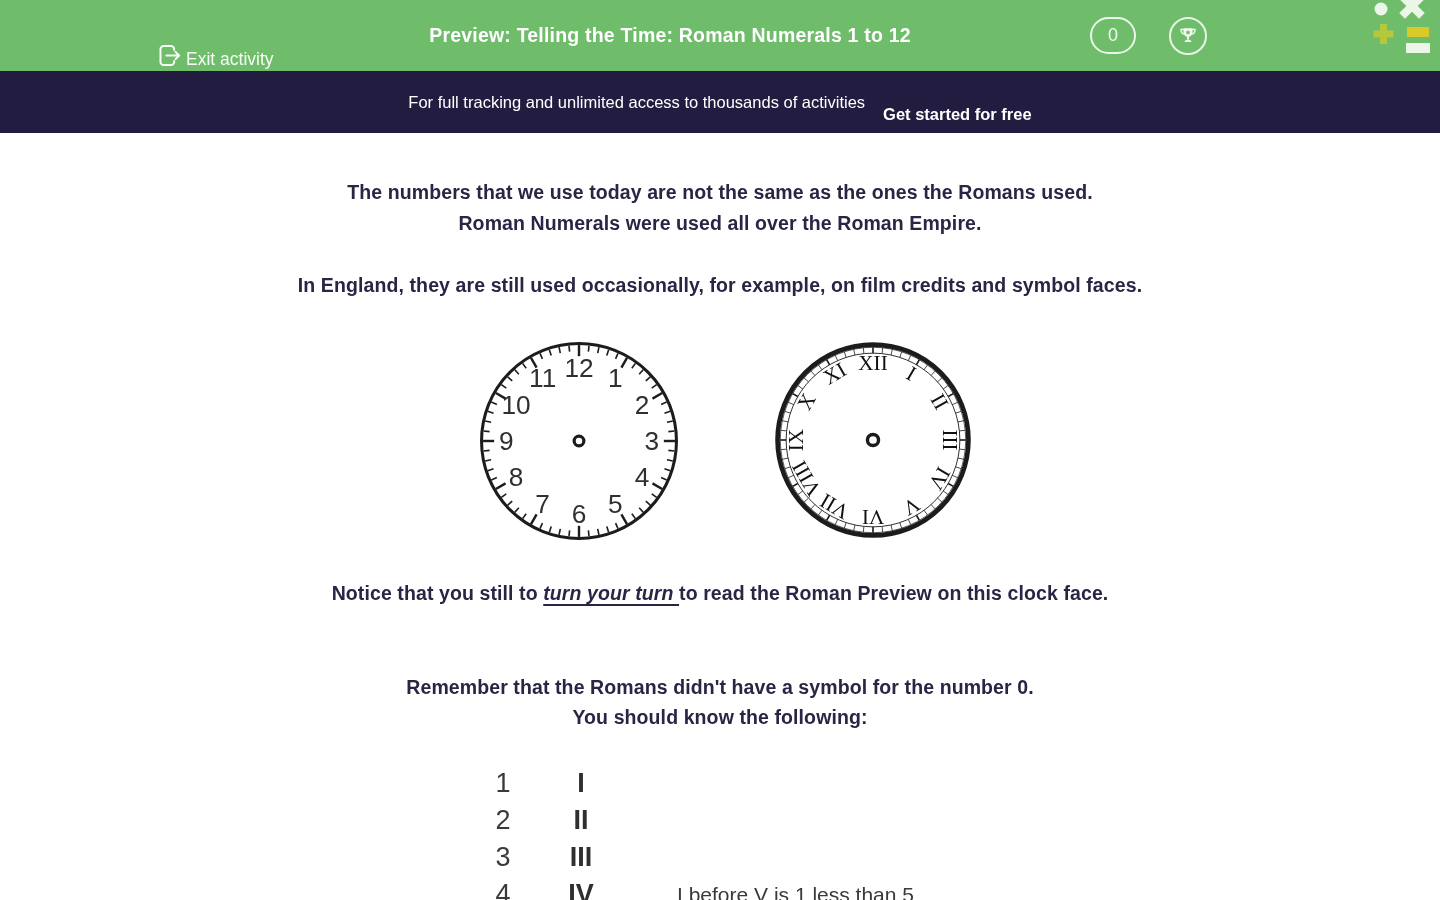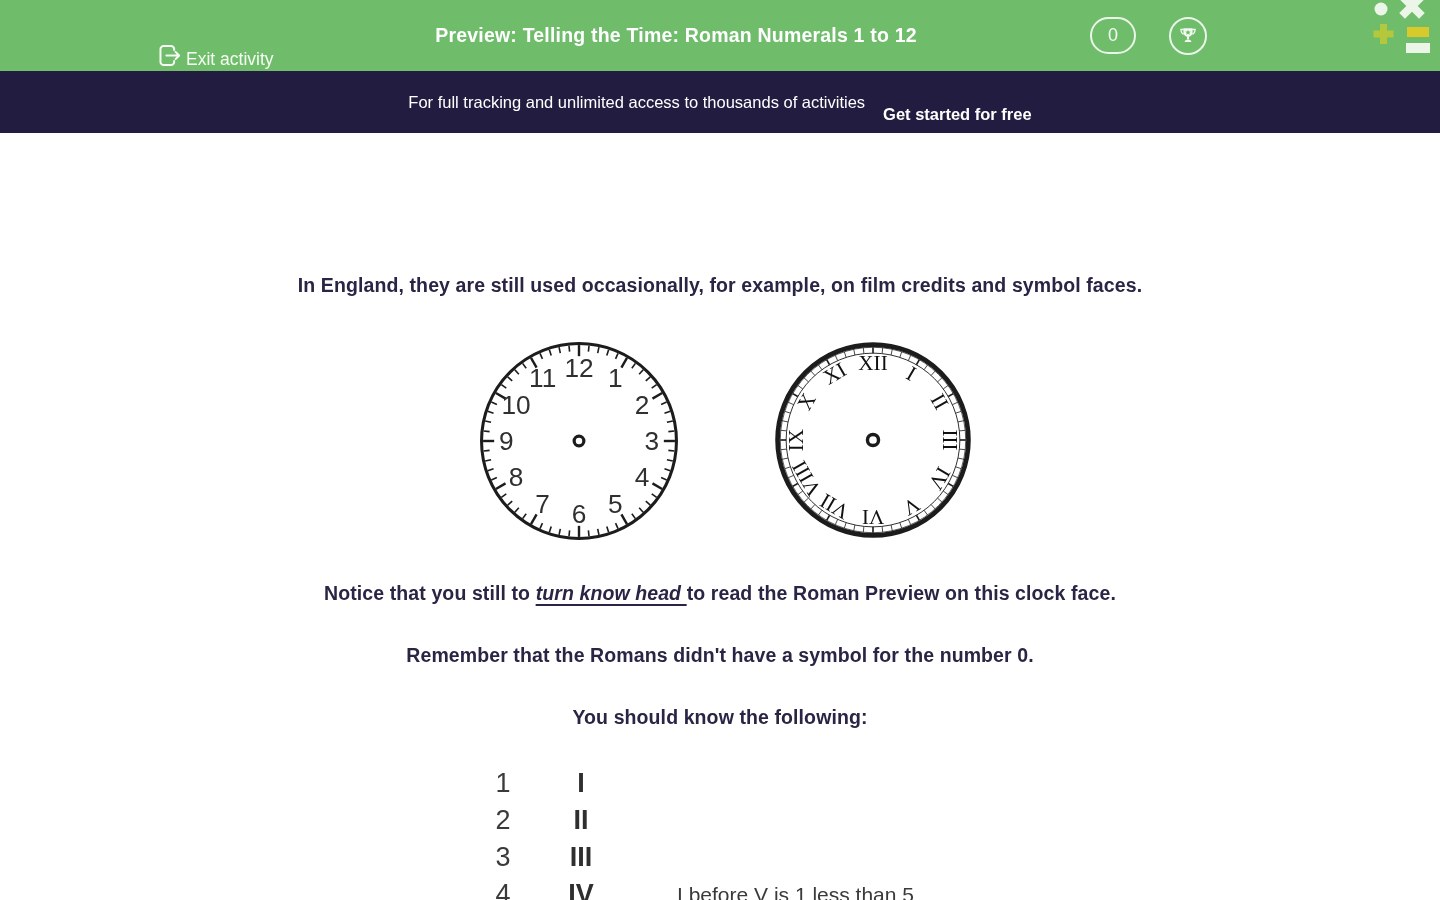--- a/index.html
+++ b/index.html
@@ -5,21 +5,21 @@
   html,body{margin:0;padding:0;}
   body{width:1440px;height:900px;overflow:hidden;background:#ffffff;
        font-family:"Liberation Sans",sans-serif;}
   .page{position:relative;width:1440px;height:900px;overflow:hidden;}
 
   
   .header{position:absolute;left:0;top:0;width:1440px;height:71px;background:#6fbd6b;}
   .exit-btn{position:absolute;left:149px;top:0;height:71px;display:flex;align-items:flex-end;
             color:#f6fcf4;font-size:17.5px;cursor:pointer;background:none;border:none;}
   .exit-btn svg{display:block;}
-  .hdr-title{position:absolute;left:6px;top:0;width:1340px;height:71px;line-height:71px;
+  .hdr-title{position:absolute;left:0;top:0;width:1340px;height:71px;line-height:71px;
              text-align:center;color:#ffffff;font-size:19.5px;font-weight:700;letter-spacing:.2px;}
   .score-pill{position:absolute;left:1090px;top:17px;width:46px;height:37px;border-radius:19px;
               border:2.5px solid rgba(255,255,255,.85);box-sizing:border-box;color:#f3faf1;
               font-size:18px;display:flex;align-items:center;justify-content:center;}
   .trophy-btn{position:absolute;left:1169px;top:17px;width:38px;height:38px;border-radius:50%;
               border:2.2px solid rgba(255,255,255,.85);box-sizing:border-box;background:none;
               display:flex;align-items:center;justify-content:center;cursor:pointer;padding:0;}
   .logo{position:absolute;right:0;top:0;width:80px;height:60px;}
 
   
@@ -29,21 +29,21 @@
   .banner b{cursor:pointer;margin-top:24px;}
 
   
   .txt{position:absolute;left:0;width:1440px;text-align:center;color:#2b2444;
        font-size:19.5px;font-weight:600;margin:0;letter-spacing:.1px;}
   .para1{top:177px;line-height:31px;}
   .para2{top:274px;}
   .notice{top:582px;}
   .notice .emph{font-style:italic;text-decoration:underline;text-underline-offset:4px;
                 text-decoration-thickness:1.5px;}
-  .remember{top:644px;}
+  .remember{top:676px;}
   .should-know{top:706px;}
 
   
   .clock{position:absolute;width:202px;height:202px;}
   .clock svg{width:100%;height:100%;display:block;}
   .clock-arabic{left:478px;top:340px;}
   .clock-roman{left:772px;top:339px;}
 
   
   .rows{position:absolute;left:483px;top:765px;color:#3a3a3a;}
@@ -103,20 +103,24 @@
         <rect x="46" y="43" width="24" height="10" fill="#ecf6e8"></rect>
       </svg>
     </div>
   </div>
 
   <div class="banner">
     <span>For full tracking and unlimited access to thousands of activities</span>
     <b>Get started for free</b>
   </div>
 
+  <p class="txt para1">
+    <span>The numbers that we use today are not the same as the ones the Romans used.</span><br>
+    <span>Roman Numerals were used all over the Roman Empire.</span>
+  </p>
 
   <p class="txt para2">In England, they are still used occasionally, for example, on film credits and symbol faces.</p>
 
   <div class="clock clock-arabic" id="clockArabic">
       <svg viewBox="0 0 200 200">
         <circle cx="100" cy="100" r="96.5" fill="#ffffff" stroke="#1c1c1c" stroke-width="3"></circle>
         <line x1="100.00" y1="16.00" x2="100.00" y2="5.00" stroke="#1c1c1c" stroke-width="2.4"></line>
         <line x1="109.30" y1="11.49" x2="109.93" y2="5.52" stroke="#1c1c1c" stroke-width="1.6"></line>
         <line x1="118.50" y1="12.94" x2="119.75" y2="7.08" stroke="#1c1c1c" stroke-width="1.6"></line>
         <line x1="127.50" y1="15.36" x2="129.36" y2="9.65" stroke="#1c1c1c" stroke-width="1.6"></line>
@@ -265,21 +269,21 @@
         <text text-anchor="middle" dominant-baseline="central" font-family="&quot;Liberation Serif&quot;,serif" font-size="21" fill="#111111" x="100" y="24" transform="rotate(180 100 100)">VI</text>
         <text text-anchor="middle" dominant-baseline="central" font-family="&quot;Liberation Serif&quot;,serif" font-size="21" fill="#111111" x="100" y="24" transform="rotate(210 100 100)">VII</text>
         <text text-anchor="middle" dominant-baseline="central" font-family="&quot;Liberation Serif&quot;,serif" font-size="21" fill="#111111" x="100" y="24" transform="rotate(240 100 100)">VIII</text>
         <text text-anchor="middle" dominant-baseline="central" font-family="&quot;Liberation Serif&quot;,serif" font-size="21" fill="#111111" x="100" y="24" transform="rotate(270 100 100)">IX</text>
         <text text-anchor="middle" dominant-baseline="central" font-family="&quot;Liberation Serif&quot;,serif" font-size="21" fill="#111111" x="100" y="24" transform="rotate(300 100 100)">X</text>
         <text text-anchor="middle" dominant-baseline="central" font-family="&quot;Liberation Serif&quot;,serif" font-size="21" fill="#111111" x="100" y="24" transform="rotate(330 100 100)">XI</text>
         <circle cx="100" cy="100" r="5.5" fill="#ffffff" stroke="#1c1c1c" stroke-width="3.4"></circle>
       </svg>
     </div>
 
-  <p class="txt notice"><span>Notice that you still to </span><span class="emph">turn know head </span><span>to read the Roman Preview on this clock face.</span></p>
+  <p class="txt notice"><span>Notice that you still to </span><span class="emph">turn your turn </span><span>to read the Roman Preview on this clock face.</span></p>
 
   <p class="txt remember">Remember that the Romans didn't have a symbol for the number 0.</p>
 
   <p class="txt should-know">You should know the following:</p>
 
   <div class="rows">
     <div class="nrow">
       <span class="num">1</span>
       <span class="rom">I</span>
       <span class="note"></span>

